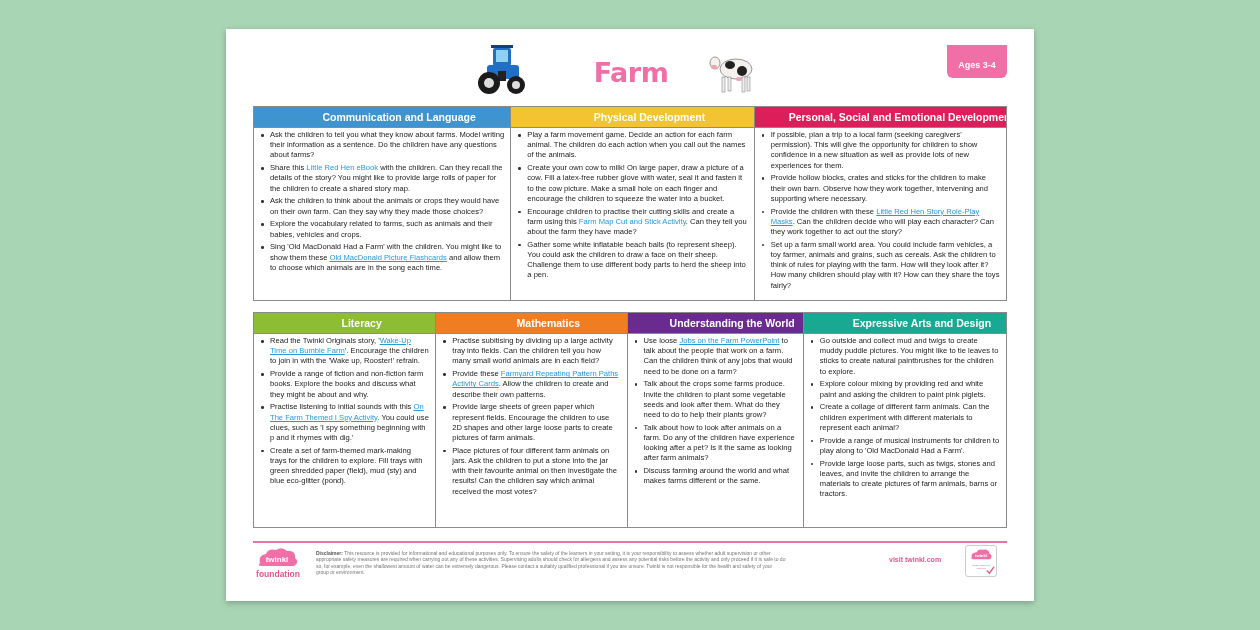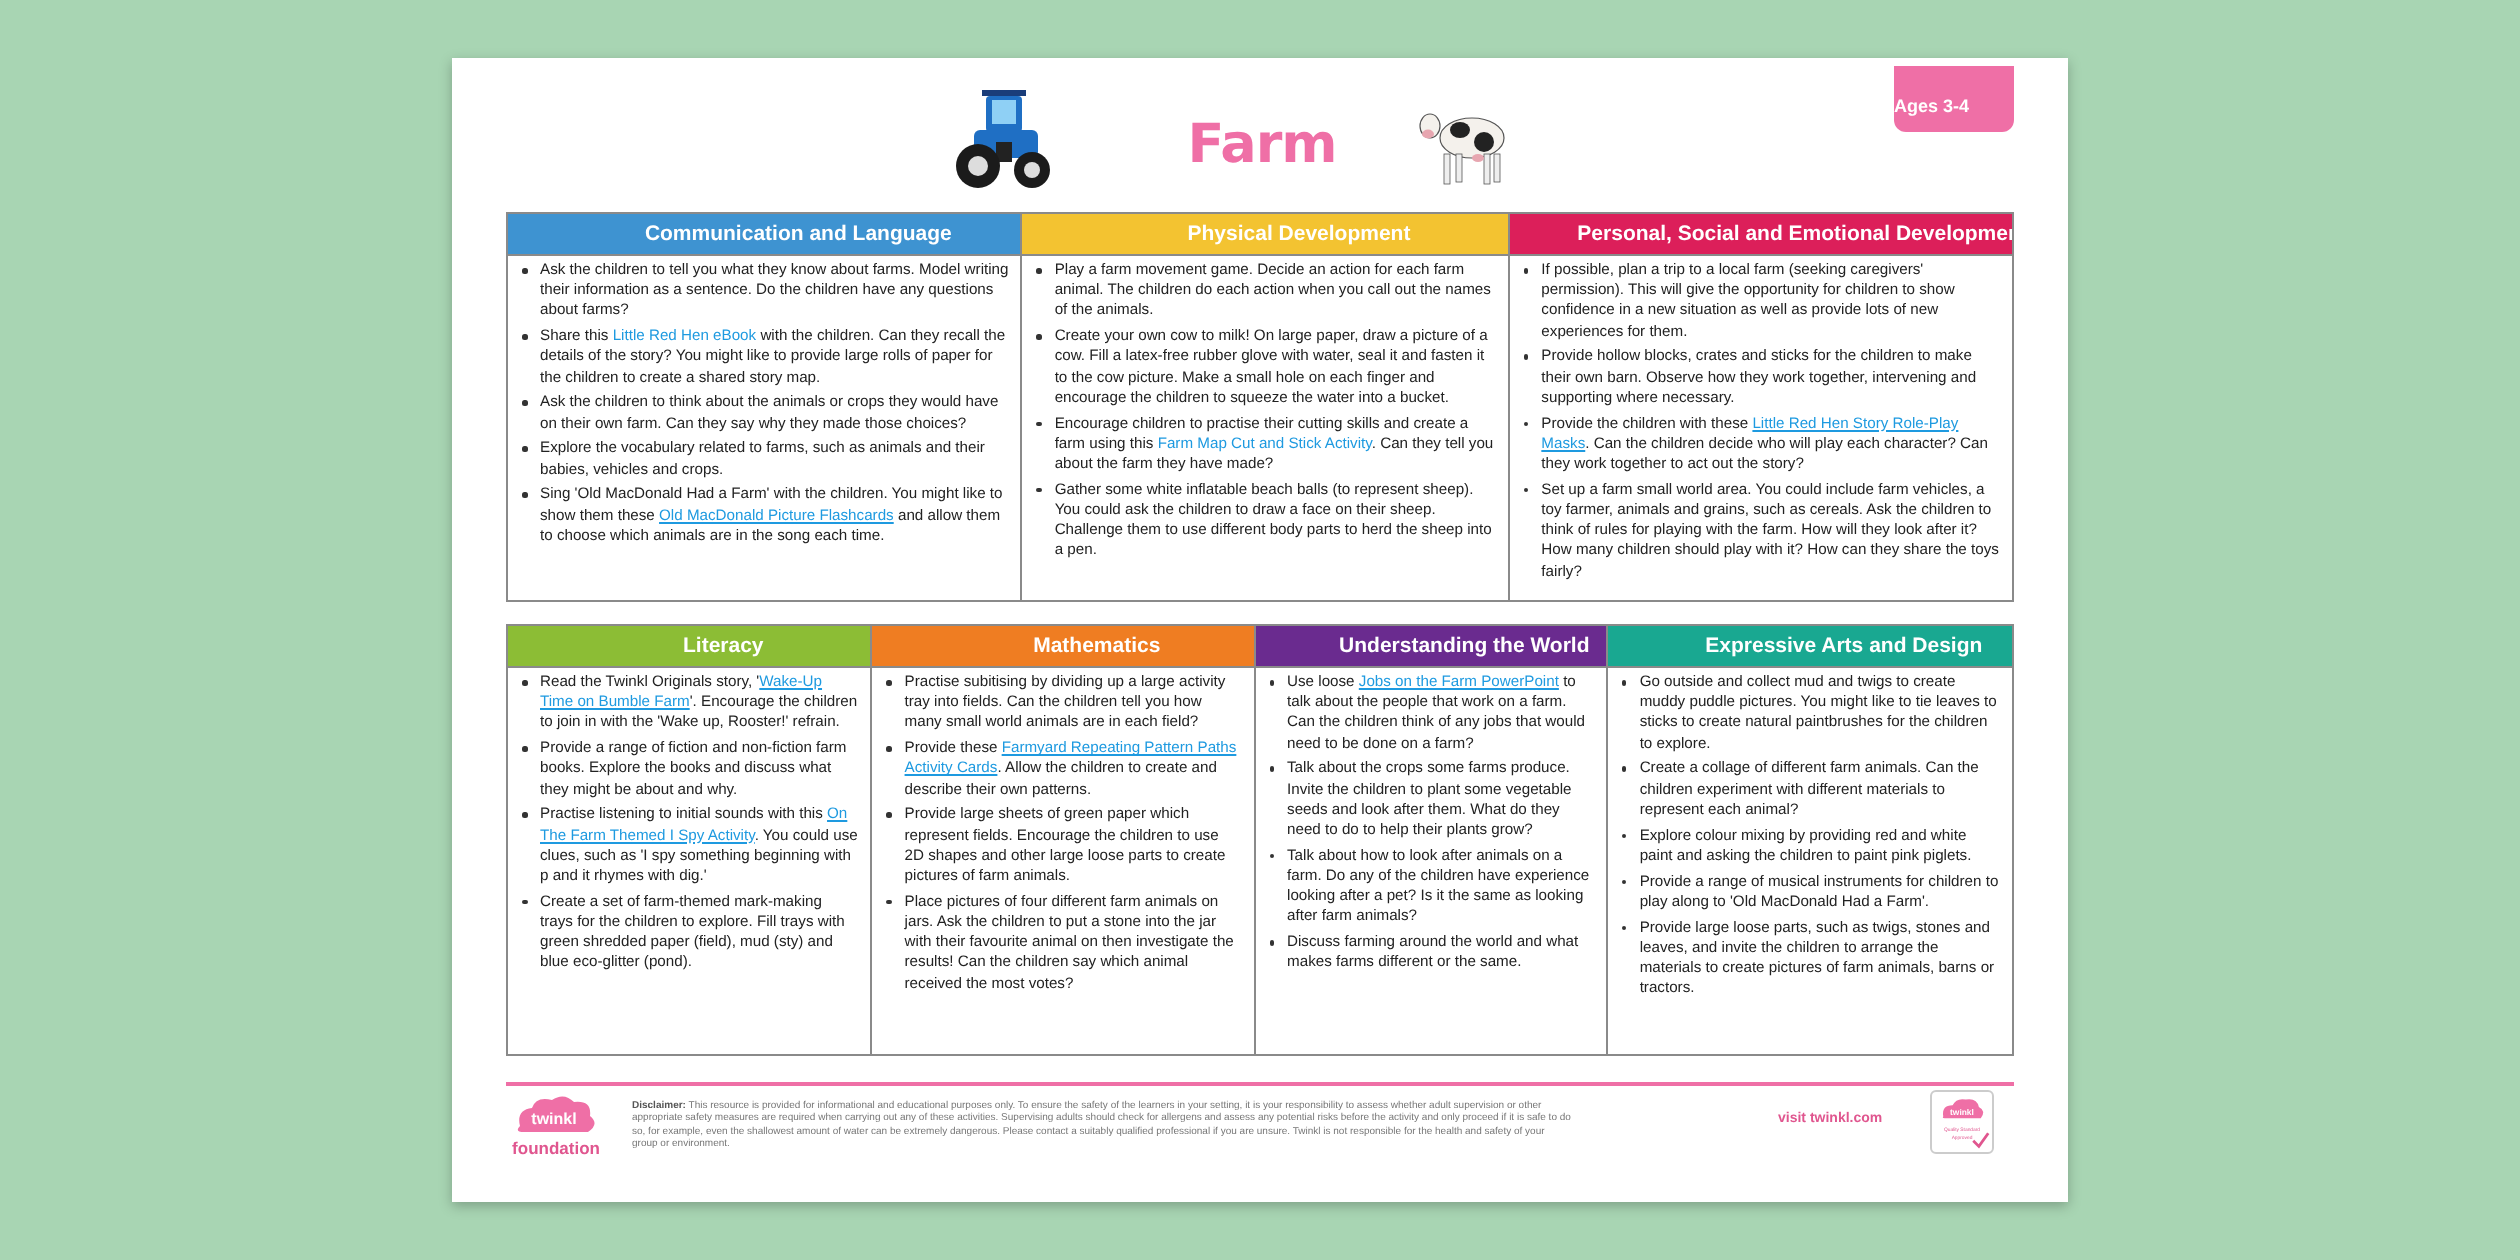--- a/index.html
+++ b/index.html
@@ -11,28 +11,28 @@
     }
     .page {
       position: absolute;
       left: 226px; top: 29px;
       width: 808px; height: 572px;
       background: #ffffff;
       box-shadow: 0 2px 6px rgba(0,0,0,0.25);
     }
     .age-badge {
       position: absolute;
-      left: 721px; top: 4px;
+      left: 721px; top: 16px;
       width: 60px; height: 33px;
       background: #ef6fa6;
       border-radius: 0 0 6px 6px;
       color: #fff;
       font-size: 9px;
       font-weight: bold;
-      text-align: left;
+      text-align: center;
       line-height: 40px;
     }
     .title {
       position: absolute;
       left: 360px; top: 28px;
       width: 90px;
       text-align: center;
       color: #ef6fa6;
       font-size: 27px;
       font-weight: bold;
@@ -222,22 +222,22 @@
         <li><span>Use loose </span><a>Jobs on the Farm PowerPoint</a><span> to talk about the people that work on a farm. Can the children think of any jobs that would need to be done on a farm?</span></li>
         <li><span>Talk about the crops some farms produce. Invite the children to plant some vegetable seeds and look after them. What do they need to do to help their plants grow?</span></li>
         <li><span>Talk about how to look after animals on a farm. Do any of the children have experience looking after a pet? Is it the same as looking after farm animals?</span></li>
         <li><span>Discuss farming around the world and what makes farms different or the same.</span></li>
       </ul>
     </div>
     <div class="col" style="width:203px">
       <div class="col-head" style="background:#19a891">Expressive Arts and Design</div>
       <ul>
         <li><span>Go outside and collect mud and twigs to create muddy puddle pictures. You might like to tie leaves to sticks to create natural paintbrushes for the children to explore.</span></li>
+        <li><span>Explore colour mixing by providing red and white paint and asking the children to paint pink piglets.</span></li>
         <li><span>Create a collage of different farm animals. Can the children experiment with different materials to represent each animal?</span></li>
-        <li><span>Explore colour mixing by providing red and white paint and asking the children to paint pink piglets.</span></li>
         <li><span>Provide a range of musical instruments for children to play along to 'Old MacDonald Had a Farm'.</span></li>
         <li><span>Provide large loose parts, such as twigs, stones and leaves, and invite the children to arrange the materials to create pictures of farm animals, barns or tractors.</span></li>
       </ul>
     </div>
   </div>
 
   <div class="footer-line"></div>
 
   <svg class="logo-left" viewBox="0 0 48 34">
     <path d="M6 16 Q4 8 12 7 Q14 1 22 3 Q28 -1 33 4 Q42 3 41 11 Q46 15 40 19 L8 19 Q3 19 6 16Z" fill="#ef6fa6"></path>

